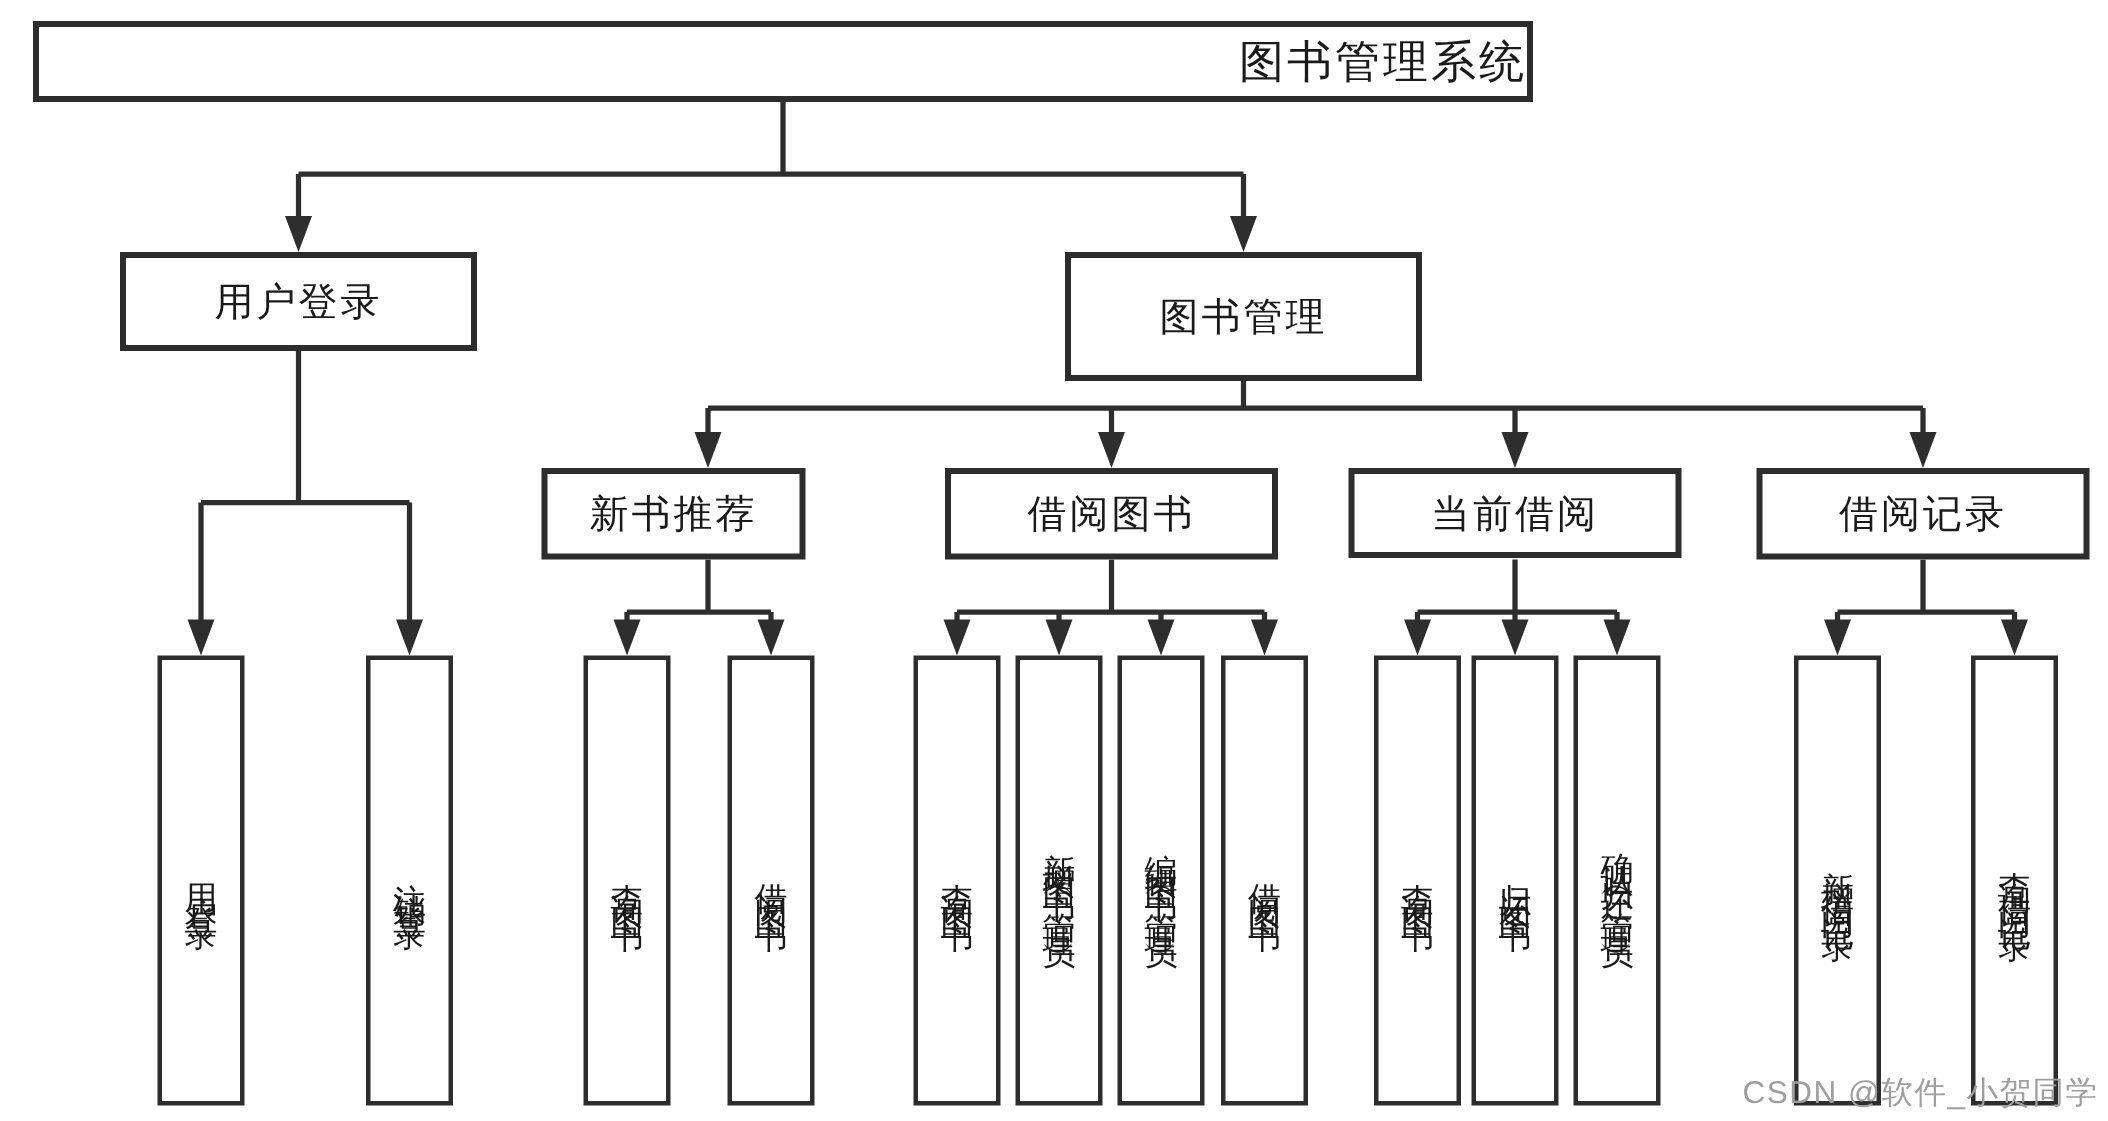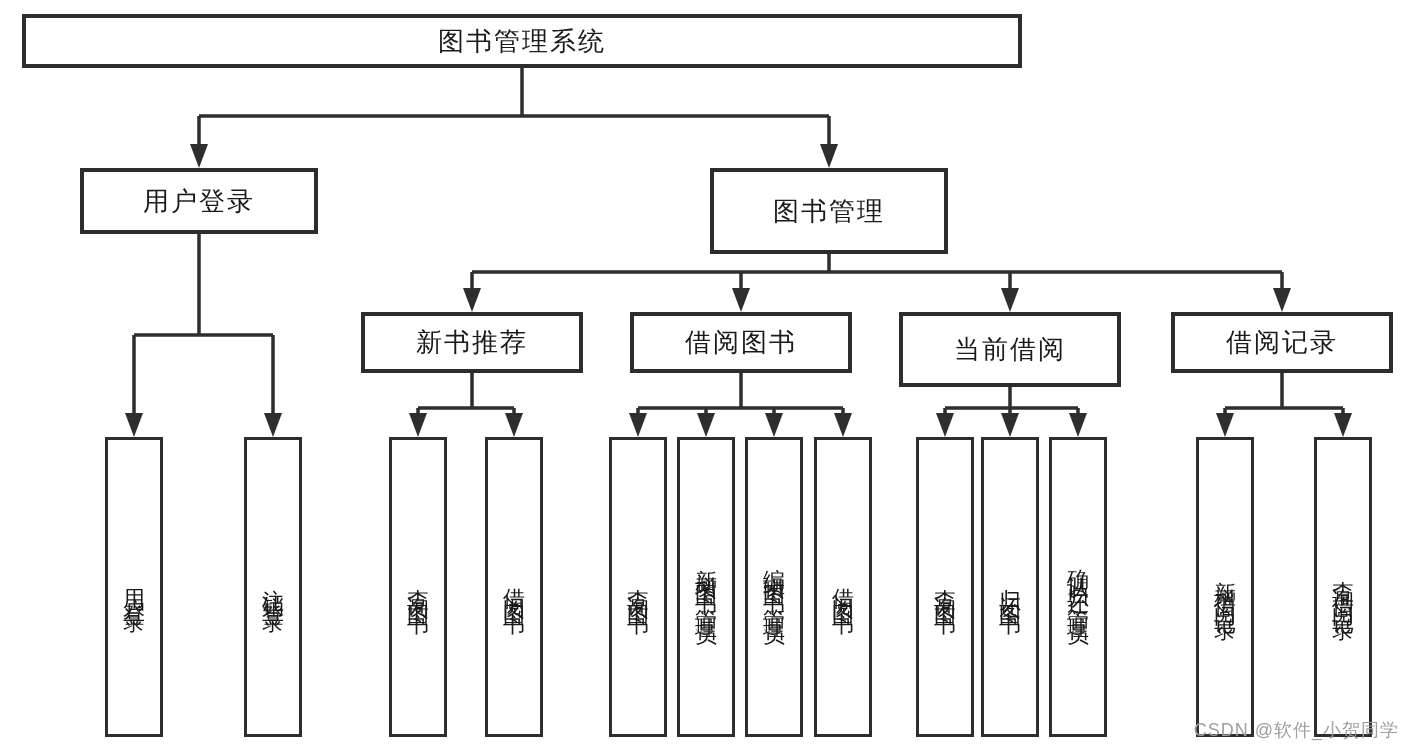--- a/index.html
+++ b/index.html
@@ -41,38 +41,39 @@
     align-items: center;
     justify-content: center;
     color: #1a1a1a;
   }
   .hbox {
     font-size: 26px;
     letter-spacing: 2px;
     white-space: nowrap;
   }
   .rootbox {
-    font-size: 26px;
+    font-size: 30px;
+    justify-content: flex-end;
   }
   .vbox {
     border-width: 3px;
     font-size: 22px;
   }
   .vbox .vtext {
     writing-mode: vertical-rl;
     text-orientation: mixed;
     letter-spacing: 8px;
     line-height: 1;
     white-space: nowrap;
   }
   .watermark {
     position: absolute;
     right: 6px;
     bottom: 5px;
-    font-size: 18px;
+    font-size: 21px;
     color: #9e9e9e;
     letter-spacing: 1px;
     white-space: nowrap;
     z-index: 5;
   }
 </style>
 </head>
 <body>
 
 <div id="stage">
@@ -124,27 +125,27 @@
     <span>图书管理系统</span>
   </div>
 
   <div class="box hbox" style="left:80px; top:168px; width:238px; height:66px;">
     <span>用户登录</span>
   </div>
   <div class="box hbox" style="left:710px; top:168px; width:238px; height:86px;">
     <span>图书管理</span>
   </div>
 
-  <div class="box hbox" style="left:361px; top:312px; width:222px; height:61px;">
+  <div class="box hbox" style="left:361px; top:312px; width:176px; height:61px;">
     <span>新书推荐</span>
   </div>
   <div class="box hbox" style="left:630px; top:312px; width:222px; height:61px;">
     <span>借阅图书</span>
   </div>
-  <div class="box hbox" style="left:899px; top:312px; width:222px; height:75px;">
+  <div class="box hbox" style="left:899px; top:312px; width:222px; height:60px;">
     <span>当前借阅</span>
   </div>
   <div class="box hbox" style="left:1171px; top:312px; width:222px; height:61px;">
     <span>借阅记录</span>
   </div>
 
   <div class="box vbox" style="left:105px; top:437px; width:58px; height:300px;">
     <span class="vtext">用户登录</span>
   </div>
   <div class="box vbox" style="left:244px; top:437px; width:58px; height:300px;">

